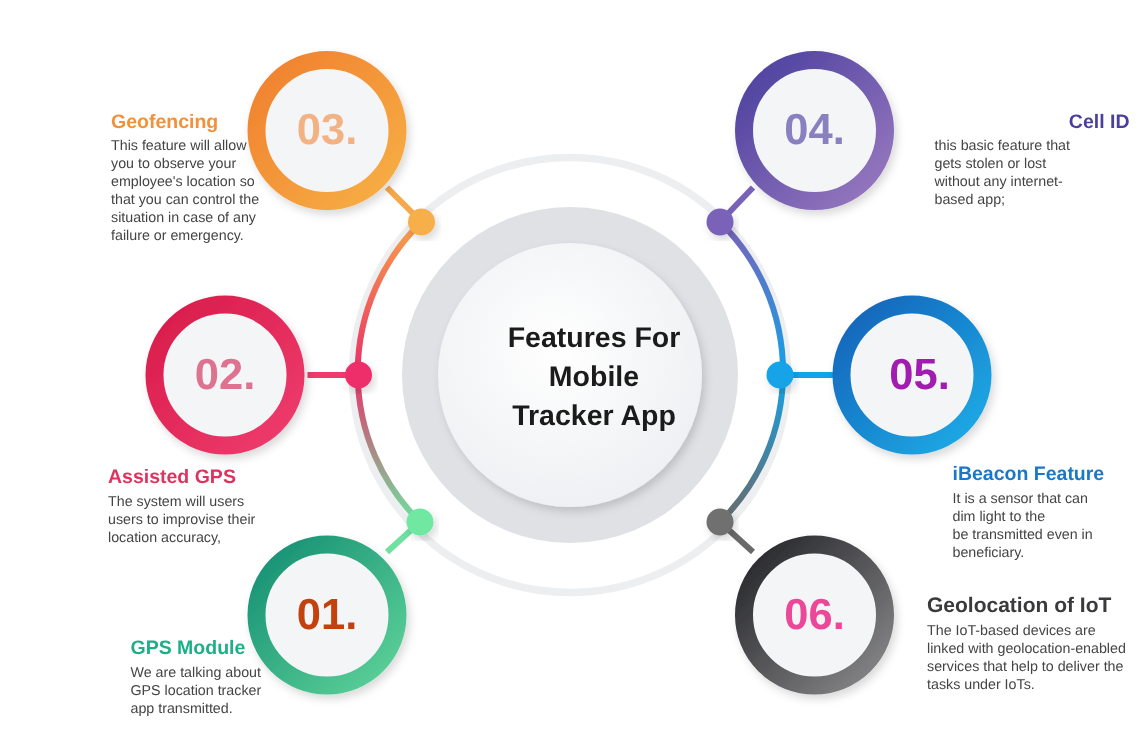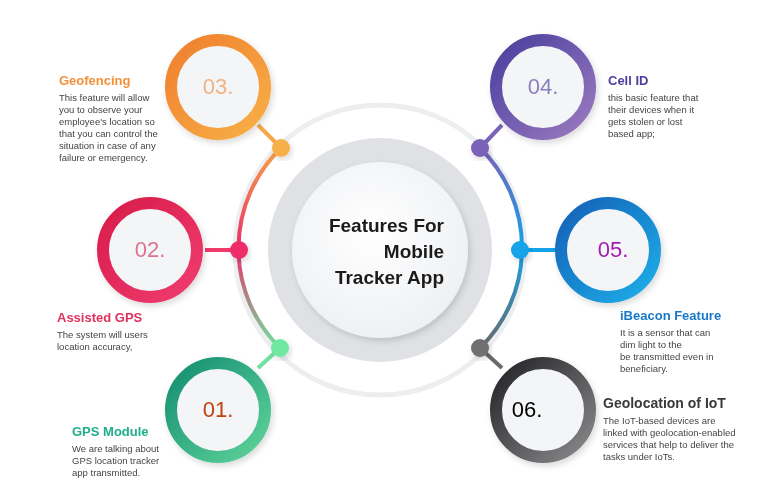--- a/index.html
+++ b/index.html
@@ -1,23 +1,23 @@
 <!DOCTYPE html>
 <html><head>
 <meta charset="utf-8">
 <style>
   html, body { margin:0; padding:0; }
   body { width:760px; height:497px; background:#ffffff; position:relative; overflow:hidden;
          font-family:"Liberation Sans", "DejaVu Sans", sans-serif; }
   svg.bg { position:absolute; left:0; top:0; }
-  .center-text { position:absolute; left:284px; top:213px; width:160px; text-align:right;
+  .center-text { position:absolute; left:316px; top:213px; width:160px; text-align:center;
     font-weight:bold; font-size:19px; line-height:26px; color:#1b1b1b; }
   .num { position:absolute; width:110px; height:110px; display:flex; align-items:center; justify-content:center;
-    font-weight:normal; font-size:22px; letter-spacing:0px; }
-  .feat { position:absolute; }
+    font-weight:bold; font-size:29px; letter-spacing:0px; }
+  .feat { position:absolute;margin-left:15px; }
   .feat .t { font-weight:bold; font-size:13px; margin-bottom:4px; }
   .feat .d { font-size:9.5px; line-height:12px; color:#444; }
 </style>
 </head>
 <body>
 
 <svg class="bg" width="760" height="497" viewBox="0 0 760 497">
   <defs>
     <linearGradient id="gOrange" x1="0" y1="0" x2="1" y2="1">
         <stop offset="0" stop-color="#f07f2e"></stop>
@@ -99,57 +99,58 @@
   <div>Features For</div>
   <div>Mobile</div>
   <div>Tracker App</div>
 </div>
 
 <div class="num" style="left:163px;top:32px;color:#f3b283;">03.</div>
 <div class="num" style="left:95px;top:195px;color:#dd7390;">02.</div>
 <div class="num" style="left:163px;top:355px;color:#c2410c;">01.</div>
 <div class="num" style="left:488px;top:32px;color:#8a80c0;">04.</div>
 <div class="num" style="left:558px;top:195px;color:#a21caf;">05.</div>
-<div class="num" style="left:472px;top:355px;color:#000000;">06.</div>
+<div class="num" style="left:488px;top:355px;color:#ec4899;">06.</div>
 
 <div class="feat" style="left:59px;top:73px;width:120px;">
   <div class="t" style="color:#f2913a;">Geofencing</div>
   <div class="d">
     <div>This feature will allow</div>
       <div>you to observe your</div>
       <div>employee's location so</div>
       <div>that you can control the</div>
       <div>situation in case of any</div>
       <div>failure or emergency.</div>
   </div>
 </div>
 
 <div class="feat" style="left:57px;top:310px;width:130px;">
   <div class="t" style="color:#e0325e;">Assisted GPS</div>
   <div class="d">
     <div>The system will users</div>
+      <div>users to improvise their</div>
       <div>location accuracy,</div>
   </div>
 </div>
 
 <div class="feat" style="left:72px;top:424px;width:110px;">
   <div class="t" style="color:#1fae8a;">GPS Module</div>
   <div class="d">
     <div>We are talking about</div>
       <div>GPS location tracker</div>
       <div>app transmitted.</div>
   </div>
 </div>
 
 <div class="feat" style="left:608px;top:73px;width:130px;">
-  <div class="t" style="color:#4a3f9e;">Cell ID</div>
+  <div class="t" style="color:#4a3f9e;text-align:right;">Cell ID</div>
   <div class="d">
       <div>this basic feature that</div>
-      <div>their devices when it</div>
       <div>gets stolen or lost</div>
+      <div>without any internet-</div>
       <div>based app;</div>
   </div>
 </div>
 
 <div class="feat" style="left:620px;top:308px;width:130px;">
   <div class="t" style="color:#1a78c8;">iBeacon Feature</div>
   <div class="d">
     <div>It is a sensor that can</div>
       <div>dim light to the</div>
       <div>be transmitted even in</div>

